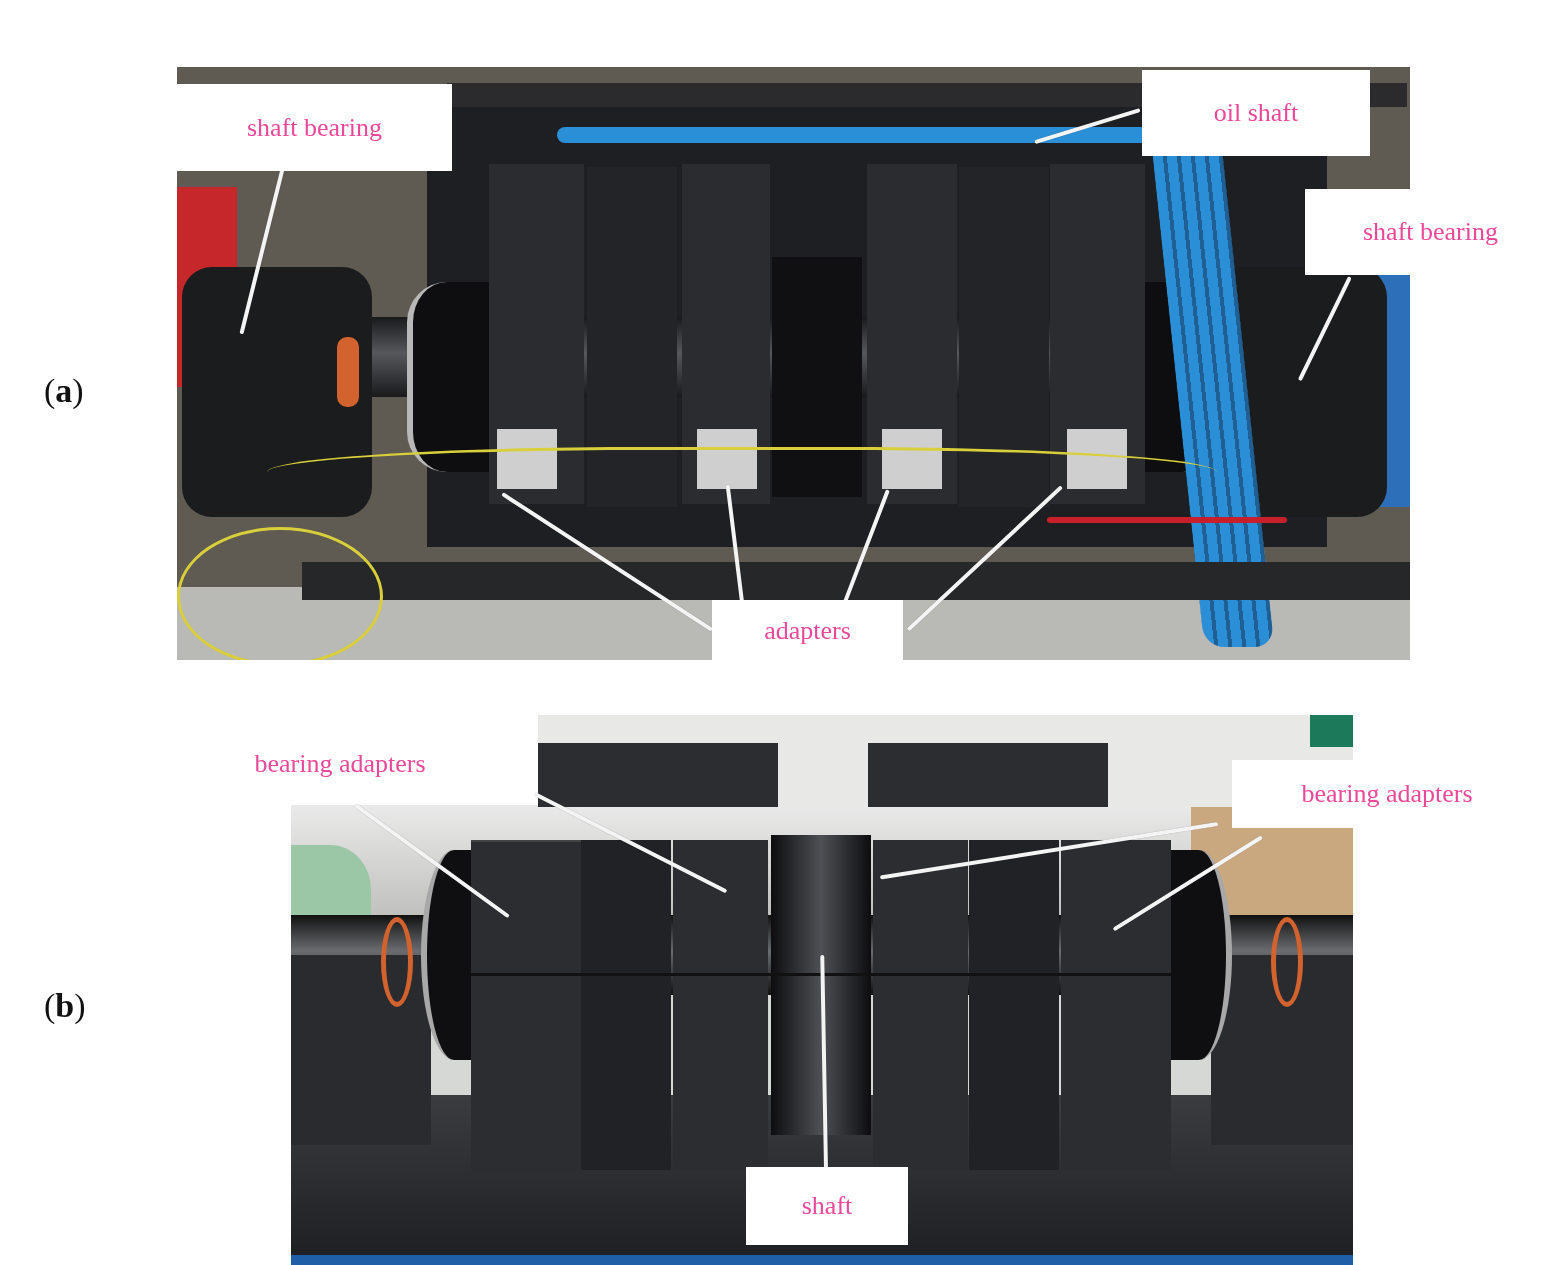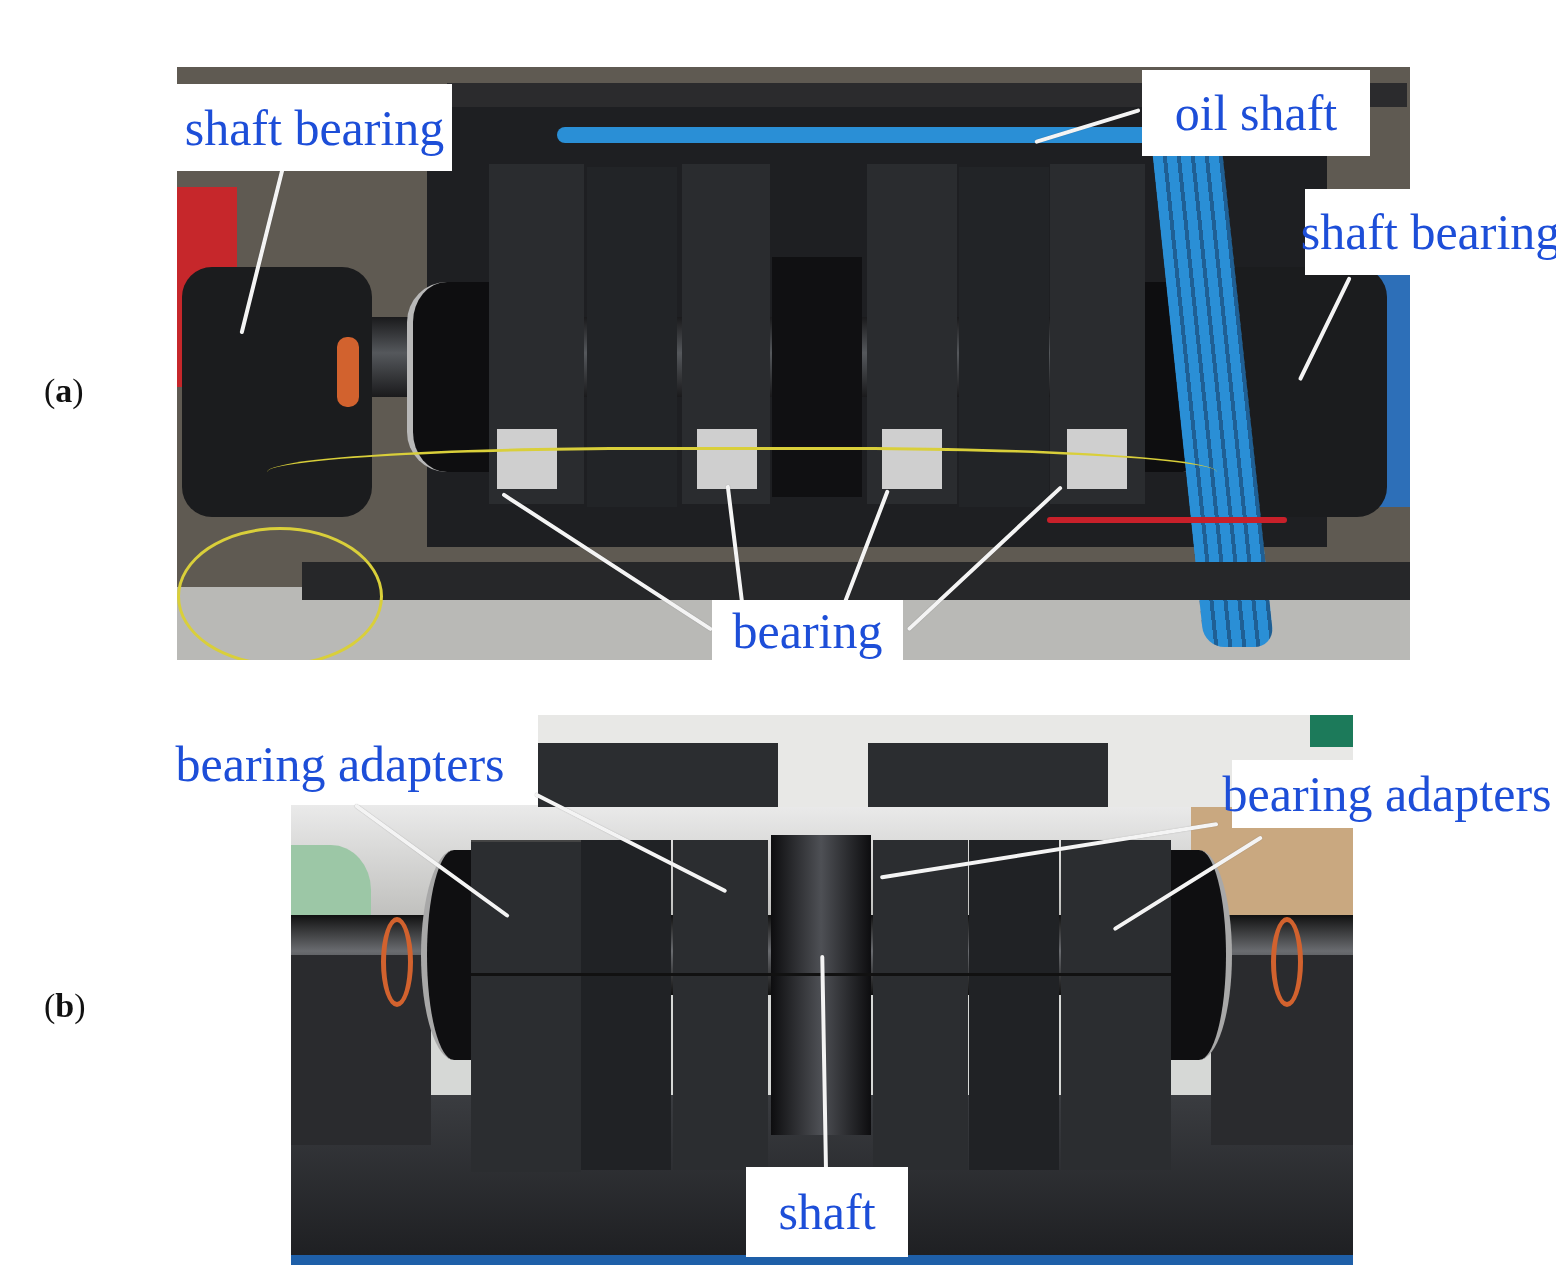--- a/index.html
+++ b/index.html
@@ -1,20 +1,20 @@
 <!DOCTYPE html>
 <html><head>
 <meta charset="utf-8">
 <style>
   html, body { margin: 0; padding: 0; background: #ffffff; }
   body { width: 1556px; height: 1265px; position: relative; overflow: hidden; font-family: "Liberation Serif", "DejaVu Serif", serif; }
   .panel-tag { position: absolute; font-size: 34px; color: #111; }
   .panel-tag b { font-weight: bold; }
   .photo { position: absolute; overflow: hidden; }
-  .label-box { position: absolute; background: #ffffff; color: #1d4ed8; font-size: 50px; line-height: 1; display: flex; align-items: center; justify-content: center; white-space: nowrap; }
+  .label-box { position: absolute; background: #ffffff; color: #ec4899; font-size: 26px; line-height: 1; display: flex; align-items: center; justify-content: center; white-space: nowrap; }
   .leader { position: absolute; height: 4px; background: #f4f4f4; transform-origin: 0 50%; border-radius: 2px; box-shadow: 0 0 1px rgba(0,0,0,0.3); }
   .abs { position: absolute; }
 </style>
 </head>
 <body>
 
 <div class="panel-tag" style="left:44px; top:372px;">
   <span>(</span><b>a</b><span>)</span>
 </div>
 
@@ -69,21 +69,21 @@
 <div class="leader" style="left:1140px; top:108px; width:110px; transform:rotate(163deg);"></div>
 <div class="leader" style="left:1350px; top:275px; width:115px; transform:rotate(116deg);"></div>
 <div class="leader" style="left:712px; top:628px; width:250px; transform:rotate(-147deg);"></div>
 <div class="leader" style="left:742px; top:600px; width:118px; transform:rotate(-97deg);"></div>
 <div class="leader" style="left:845px; top:600px; width:120px; transform:rotate(-69deg);"></div>
 <div class="leader" style="left:908px; top:628px; width:210px; transform:rotate(-43deg);"></div>
 
 <div class="label-box" style="left:177px; top:84px; width:275px; height:87px;">shaft bearing</div>
 <div class="label-box" style="left:1142px; top:70px; width:228px; height:86px;">oil shaft</div>
 <div class="label-box" style="left:1305px; top:189px; width:251px; height:86px;">shaft bearing</div>
-<div class="label-box" style="left:712px; top:600px; width:191px; height:62px;">bearing</div>
+<div class="label-box" style="left:712px; top:600px; width:191px; height:62px;">adapters</div>
 
 <div class="panel-tag" style="left:44px; top:987px;">
   <span>(</span><b>b</b><span>)</span>
 </div>
 
 <div class="photo" style="left:291px; top:805px; width:1062px; height:460px; background:#d6d8d6;">
 
   <div class="abs" style="left:0; top:0; width:1062px; height:130px; background:linear-gradient(#eaeaea,#b9b9b6);"></div>
   <div class="abs" style="left:0; top:40px; width:80px; height:90px; background:#9cc7a6; border-radius:0 50% 0 0;"></div>
   <div class="abs" style="left:900px; top:0; width:162px; height:130px; background:#c9a880;"></div>
@@ -119,13 +119,13 @@
 </div>
 
 <div class="leader" style="left:355px; top:803px; width:190px; transform:rotate(36deg);"></div>
 <div class="leader" style="left:535px; top:792px; width:215px; transform:rotate(27deg);"></div>
 <div class="leader" style="left:1218px; top:822px; width:342px; transform:rotate(171deg);"></div>
 <div class="leader" style="left:1262px; top:835px; width:175px; transform:rotate(148deg);"></div>
 <div class="leader" style="left:826px; top:1168px; width:215px; transform:rotate(-91deg);"></div>
 
 <div class="label-box" style="left:190px; top:730px; width:300px; height:68px;">bearing adapters</div>
 <div class="label-box" style="left:1232px; top:760px; width:310px; height:68px;">bearing adapters</div>
-<div class="label-box" style="left:746px; top:1167px; width:162px; height:90px;font-family:Liberation Serif, serif;">shaft</div>
+<div class="label-box" style="left:746px; top:1167px; width:162px; height:78px;font-family:Liberation Serif, serif;">shaft</div>
 
 </body></html>

